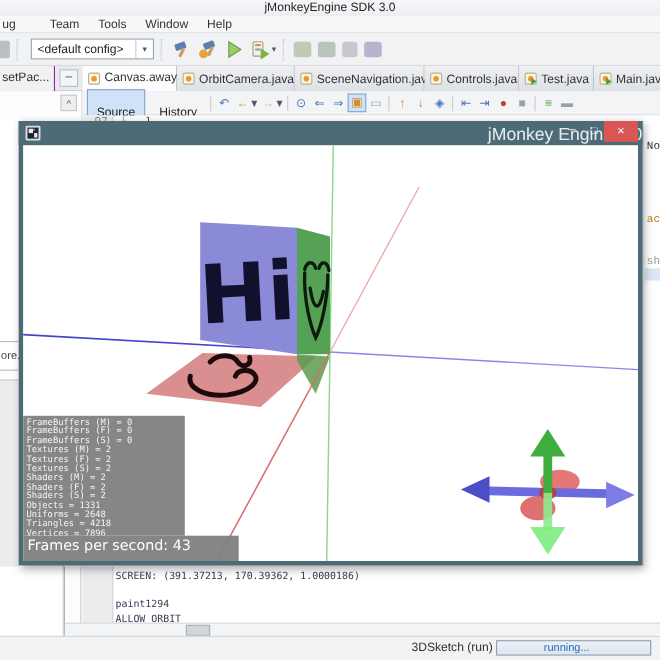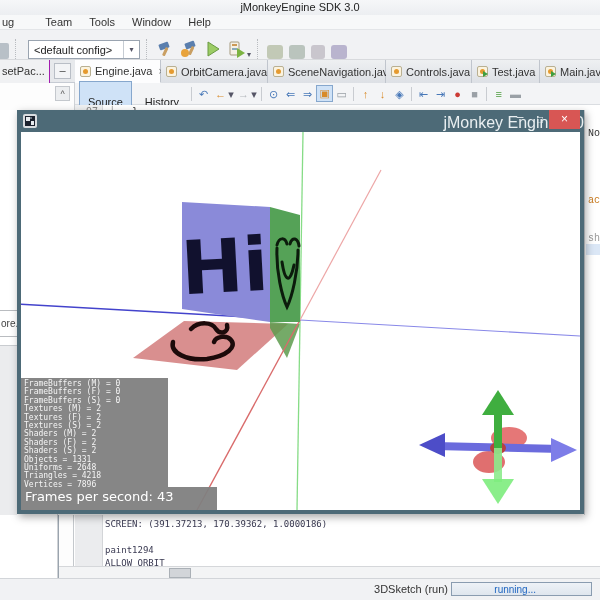--- a/index.html
+++ b/index.html
@@ -5,21 +5,21 @@
   *{margin:0;padding:0;box-sizing:border-box}
   html,body{width:600px;height:600px}
   body{position:relative;font-family:"Liberation Sans",sans-serif;background:#fff;overflow:hidden;font-size:11px;color:#333}
   .abs{position:absolute}
 
   
   #titlebar{left:0;top:0;width:600px;height:15px;background:linear-gradient(#f6f7f9,#eceef1);text-align:center;font-size:11px;line-height:15px;color:#222}
   #menubar{left:0;top:15px;width:600px;height:15px;background:#f7f8f9;border-bottom:1px solid #e3e5e8}
   #menubar span{display:inline-block;margin-right:14px;font-size:11px;color:#333;line-height:15px}
   #menubar span:first-child{margin-left:2px;margin-right:28px}
-  #maintoolbar{left:0;top:30px;width:600px;height:30px;background:#f1f2f4;border-bottom:1px solid #d8dadd;display:flex;align-items:flex-end}
+  #maintoolbar{left:0;top:30px;width:600px;height:30px;background:#f1f2f4;border-bottom:1px solid #d8dadd;display:flex;align-items:center}
   .tsep{width:1px;height:20px;border-left:1px dotted #b9bcc0;margin:0 6px}
   #partial-icon{width:12px;height:16px;background:#aab3bc;border-radius:2px;margin-left:-3px;opacity:.8}
   #config-combo{width:112px;height:19px;background:#fff;border:1px solid #9aa4b0;display:flex;align-items:center;margin-left:6px}
   #config-combo .txt{flex:1;padding-left:5px;font-size:11px;color:#222;white-space:nowrap;overflow:hidden}
   #config-combo .arrow{width:16px;height:17px;border-left:1px solid #c6ccd3;text-align:center;font-size:8px;line-height:17px;color:#556}
   .tb-icon{width:20px;height:20px;margin:0 2px;display:flex;align-items:center;justify-content:center}
   .caret{font-size:8px;color:#556;margin-left:-2px}
   .gray-ico{width:16px;height:14px;border-radius:3px;margin:0 3px;opacity:.65}
 
   
@@ -150,21 +150,21 @@
 <div class="abs" id="tabstrip">
   <div class="ltab">
     <span>setPac...</span>
   </div>
   <div id="ltab-min">–</div>
   <div id="etabs">
     <div class="etab active" style="width:86px">
       <span class="jico">
           <i></i>
         </span>
-      <span>Engine.java</span>
+      <span>Canvas.away</span>
       <span class="tclose">×</span>
     </div>
     <div class="etab" style="width:107px">
       <span class="jico">
           <i></i>
         </span>
       <span>OrbitCamera.java</span>
       <span class="tclose">×</span>
     </div>
     <div class="etab" style="width:118px">

